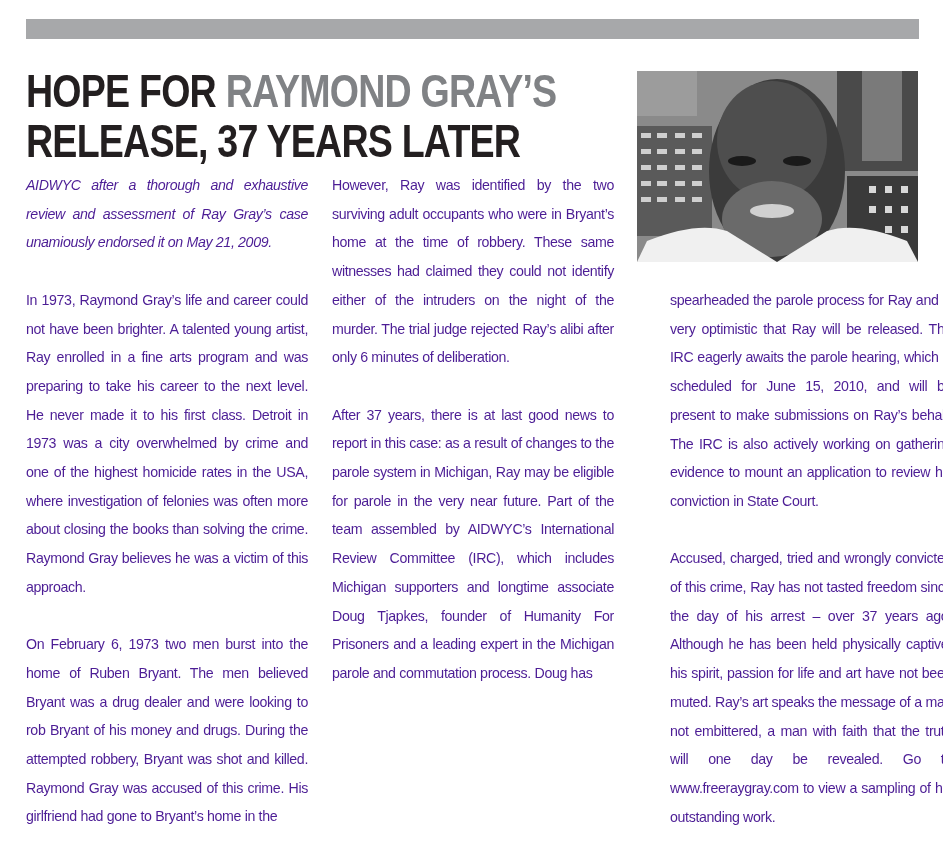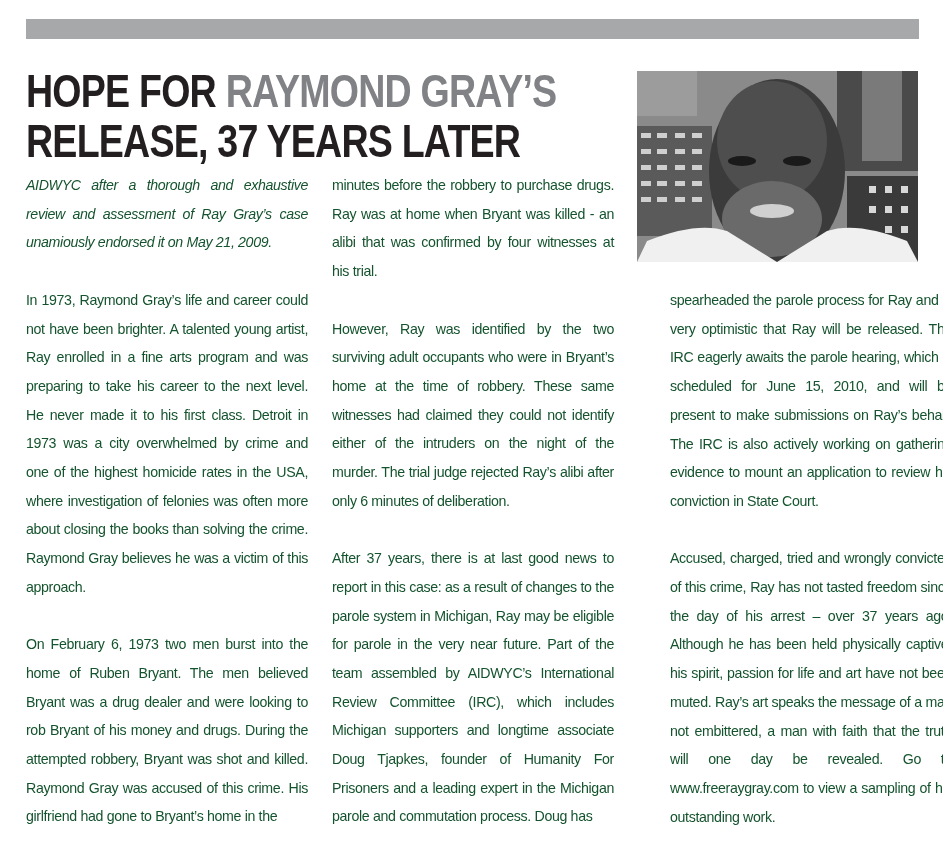--- a/index.html
+++ b/index.html
@@ -6,21 +6,21 @@
   body { width:943px; height:863px; position:relative; overflow:hidden;
          font-family:"Liberation Sans", sans-serif; color:#231f20; }
   .topbar { position:absolute; left:26px; top:19px; width:893px; height:20px; background:#a7a8aa; }
   .headline { position:absolute; left:26px; top:66px; width:600px; margin:0;
               font-family:"Liberation Sans", sans-serif; font-weight:bold;
               font-size:47px; line-height:50px; letter-spacing:-1px;
               transform:scaleX(0.80); transform-origin:left top; white-space:nowrap; }
   .headline .dark { color:#231f20; }
   .headline .gray { color:#808285; }
   .col { position:absolute; width:282px; font-family:"Liberation Sans", sans-serif;
-         font-size:14.2px; line-height:28.7px; text-align:justify; color:#14532d; }
+         font-size:14.2px; line-height:28.7px; text-align:justify; color:#4c1d95; }
   .col p { margin:0 0 28.7px 0; }
   .col .cond { letter-spacing:-0.35px; }
   .lead { font-style:italic; }
   .photo { position:absolute; left:637px; top:71px; width:281px; height:191px; overflow:hidden; background:#6d6d6d; }
   .photo svg { display:block; }
 </style>
 </head>
 <body>
 
 <div class="topbar"></div>
@@ -30,21 +30,20 @@
   <span class="dark">RELEASE, 37 YEARS LATER</span>
 </h1>
 
 <div class="col" style="left:26px; top:171px;">
   <p class="lead cond" style="margin-bottom:28.7px;">AIDWYC after a thorough and exhaustive review and assessment of Ray Gray’s case unamiously endorsed it on May 21, 2009.</p>
   <p class="cond">In 1973, Raymond Gray’s life and career could not have been brighter. A talented young artist, Ray enrolled in a fine arts program and was preparing to take his career to the next level. He never made it to his first class. Detroit in 1973 was a city overwhelmed by crime and one of the highest homicide rates in the USA, where investigation of felonies was often more about closing the books than solving the crime. Raymond Gray believes he was a victim of this approach.</p>
   <p class="cond">On February 6, 1973 two men burst into the home of Ruben Bryant. The men believed Bryant was a drug dealer and were looking to rob Bryant of his money and drugs. During the attempted robbery, Bryant was shot and killed. Raymond Gray was accused of this crime. His girlfriend had gone to Bryant’s home in the</p>
 </div>
 
 <div class="col" style="left:332px; top:171px;">
-  <p class="cond">minutes before the robbery to purchase drugs. Ray was at home when Bryant was killed - an alibi that was confirmed by four witnesses at his trial.</p>
   <p class="cond">However, Ray was identified by the two surviving adult occupants who were in Bryant’s home at the time of robbery. These same witnesses had claimed they could not identify either of the intruders on the night of the murder. The trial judge rejected Ray’s alibi after only 6 minutes of deliberation.</p>
   <p class="cond">After 37 years, there is at last good news to report in this case: as a result of changes to the parole system in Michigan, Ray may be eligible for parole in the very near future. Part of the team assembled by AIDWYC’s International Review Committee (IRC), which includes Michigan supporters and longtime associate Doug Tjapkes, founder of Humanity For Prisoners and a leading expert in the Michigan parole and commutation process.  Doug has</p>
 </div>
 
 <div class="photo">
   <svg width="281" height="191" viewBox="0 0 281 191">
     <rect x="0" y="0" width="281" height="191" fill="#8a8a8a"></rect>
     <rect x="0" y="0" width="60" height="45" fill="#9c9c9c"></rect>
     <rect x="0" y="55" width="75" height="110" fill="#5a5a5a"></rect>
     <g fill="#cfcfcf">

